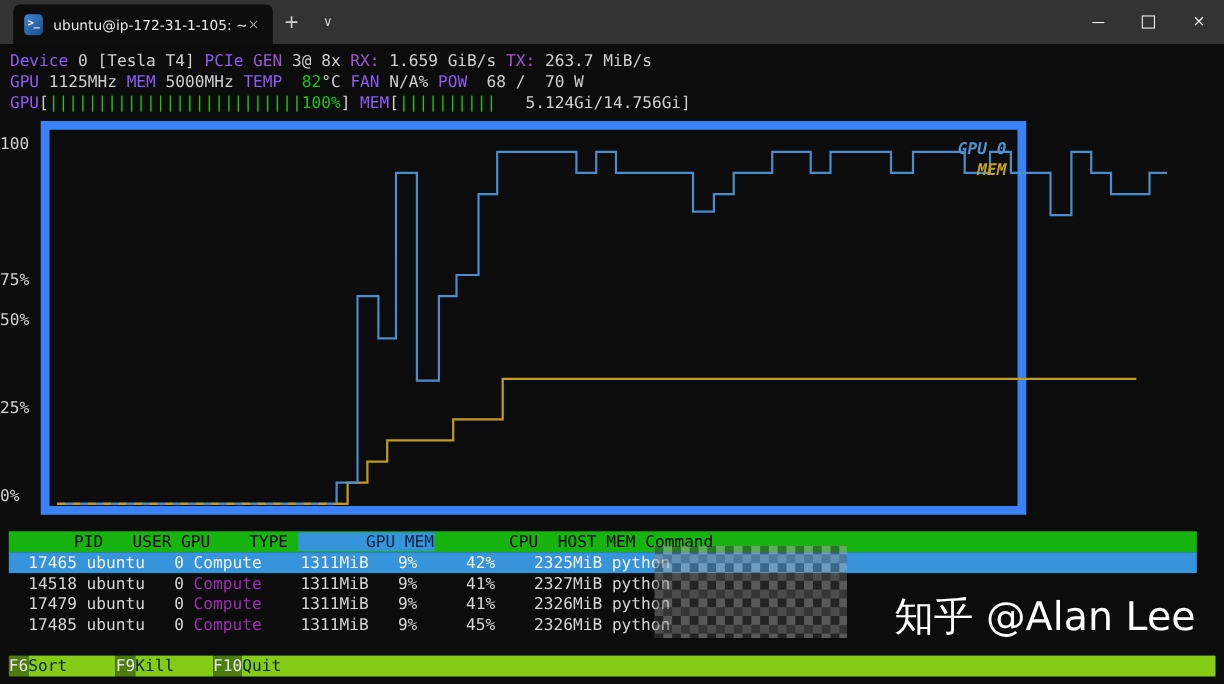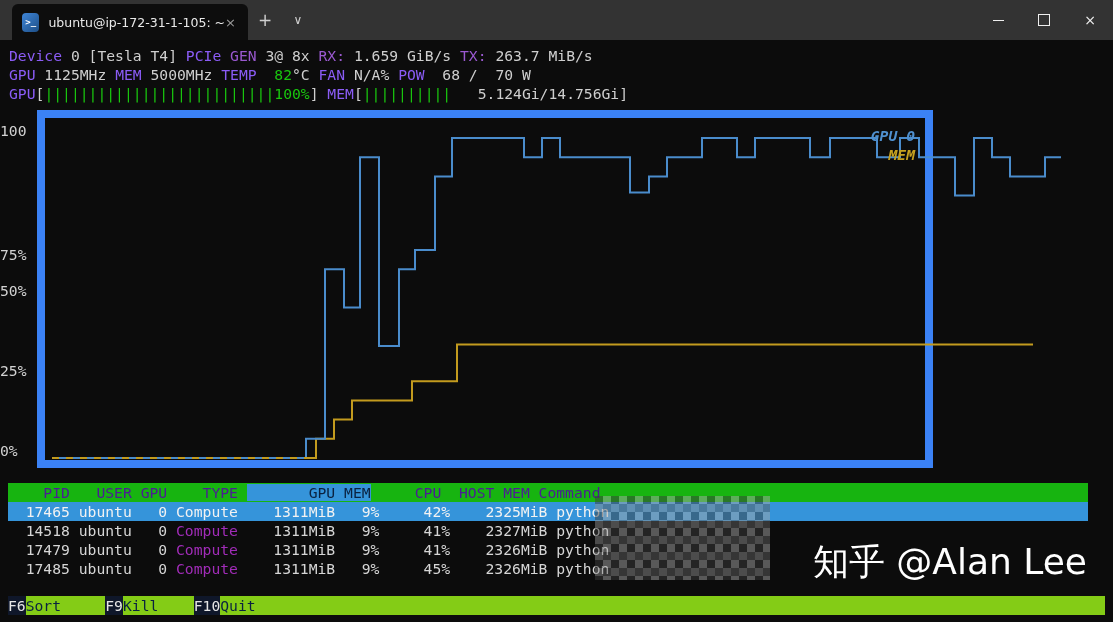--- a/index.html
+++ b/index.html
@@ -41,34 +41,34 @@
              border:8px solid #3b82f6;box-sizing:border-box;background:#0c0c0c;font-style:italic;}
   #chart-svg{position:absolute;left:0;top:0;}
   .ylabel{position:absolute;left:0;width:33px;text-align:left;color:#d2d2d2;font-size:14.7px;
           line-height:19px;white-space:pre;}
   .legend{position:absolute;right:10px;text-align:right;font-size:14.7px;font-weight:bold;white-space:pre;}
   #legend-gpu{top:8px;color:#4f90cf;}
   #legend-mem{top:27px;color:#c6a11f;}
   
   .prow{position:absolute;left:8px;width:1080px;height:19px;white-space:pre;}
   #thead{top:443px;background:#17b410;color:#0b1d0b;}
-  .hgreen{color:#4c1d95;}
+  .hgreen{color:#000000;padding-left:24px;}
   .hcyan{background:#3594da;color:#0a2240;}
   .row-sel{background:#3594da;color:#f2f2f2;}
   .row-norm{color:#d6d6d6;}
   .magenta{color:#a12cb8;}
   
   #mosaic{position:absolute;left:595px;top:456px;width:175px;height:84px;
           background:
            conic-gradient(rgba(165,165,165,.50) 25%, rgba(95,95,95,.50) 0 50%,
                           rgba(140,140,140,.50) 0 75%, rgba(60,60,60,.50) 0);
           background-size:16px 16px;}
   
   #fbar{position:absolute;left:8px;top:556px;width:1097px;height:19px;display:flex;white-space:pre;}
-  .fkey{background:#0f172a;color:#e6e6e6;white-space:pre;}
+  .fkey{background:#4d7c0f;color:#e6e6e6;white-space:pre;}
   .fdesc{background:#84cc16;color:#0a2240;white-space:pre;}
   .fdesc-grow{flex:1;}
   
   #watermark{position:absolute;right:26px;top:512px;color:#ffffff;font-size:36px;
              font-family:"DejaVu Sans","Liberation Sans",sans-serif;white-space:nowrap;}
 </style>
 </head>
 <body>
 
 <div id="stage">

